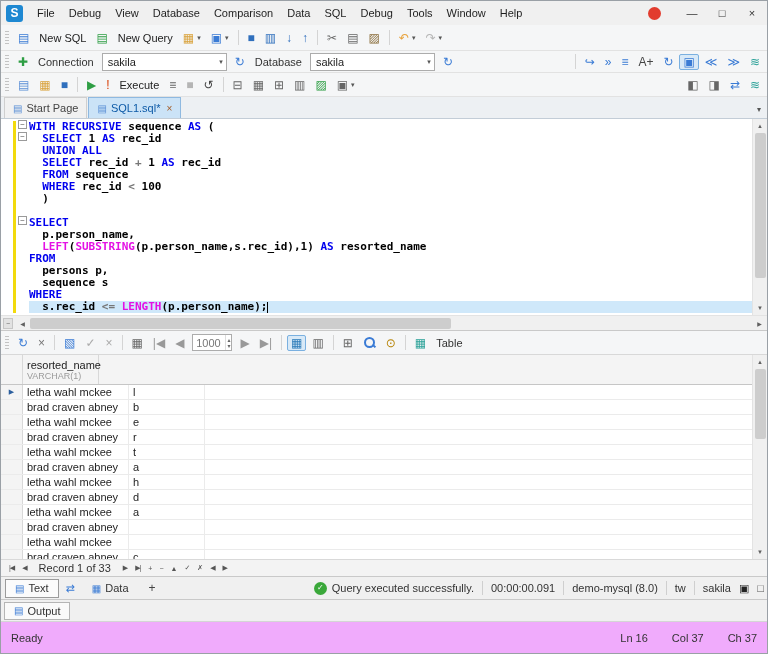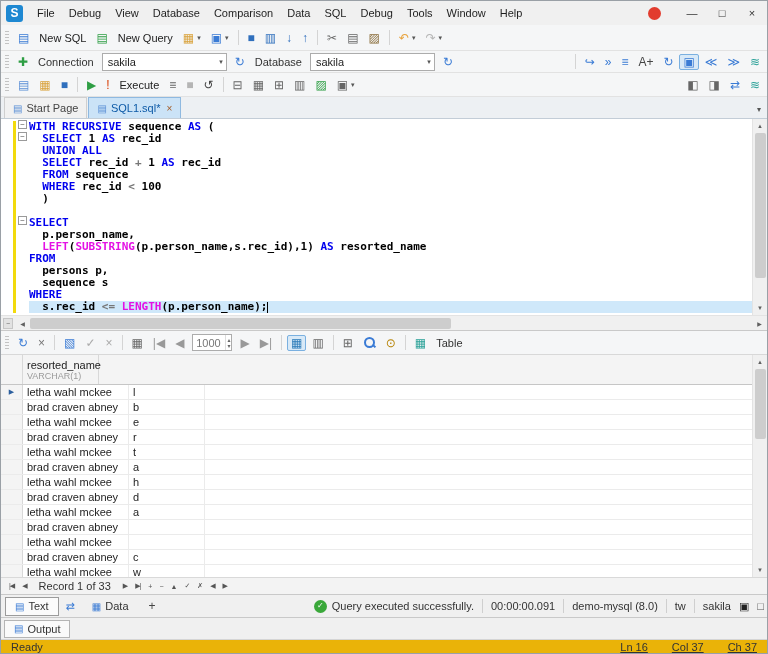--- a/index.html
+++ b/index.html
@@ -118,22 +118,22 @@
   .strip-sep{width:1px;height:14px;background:#cfcfcf;margin:0 8px;}
   .layout-btn{margin-left:8px;font-size:11px;color:#555;}
   .layout-btn.active{color:#222;}
 
   
   .output-bar{height:22px;background:#f0f0f0;border-top:1px solid #c9c9c9;display:flex;align-items:center;padding:0 3px;flex:0 0 auto;}
   .output-tab{display:inline-flex;align-items:center;height:18px;padding:0 9px;background:#fafafa;border:1px solid #b5b5b5;color:#333;}
   .output-tab .tab-glyph{color:#3a7bd5;}
 
   
-  .statusbar{height:14px;background:#eab308;border-top:1px solid #d5d5d5;display:flex;align-items:center;padding:0 10px;color:#333;flex:0 0 auto;}
-  .sb-right{margin-left:auto;display:inline-flex;text-decoration:underline;}
+  .statusbar{height:32px;background:#f0abfc;border-top:1px solid #d5d5d5;display:flex;align-items:center;padding:0 10px;color:#333;flex:0 0 auto;}
+  .sb-right{margin-left:auto;display:inline-flex;}
   .sb-right span{margin-left:24px;}
 </style>
 </head>
 <body>
 
 <div class="app">
 
   <div class="menubar">
     <span class="app-icon">S</span>
     <span id="menu-items" class="menu-items">

